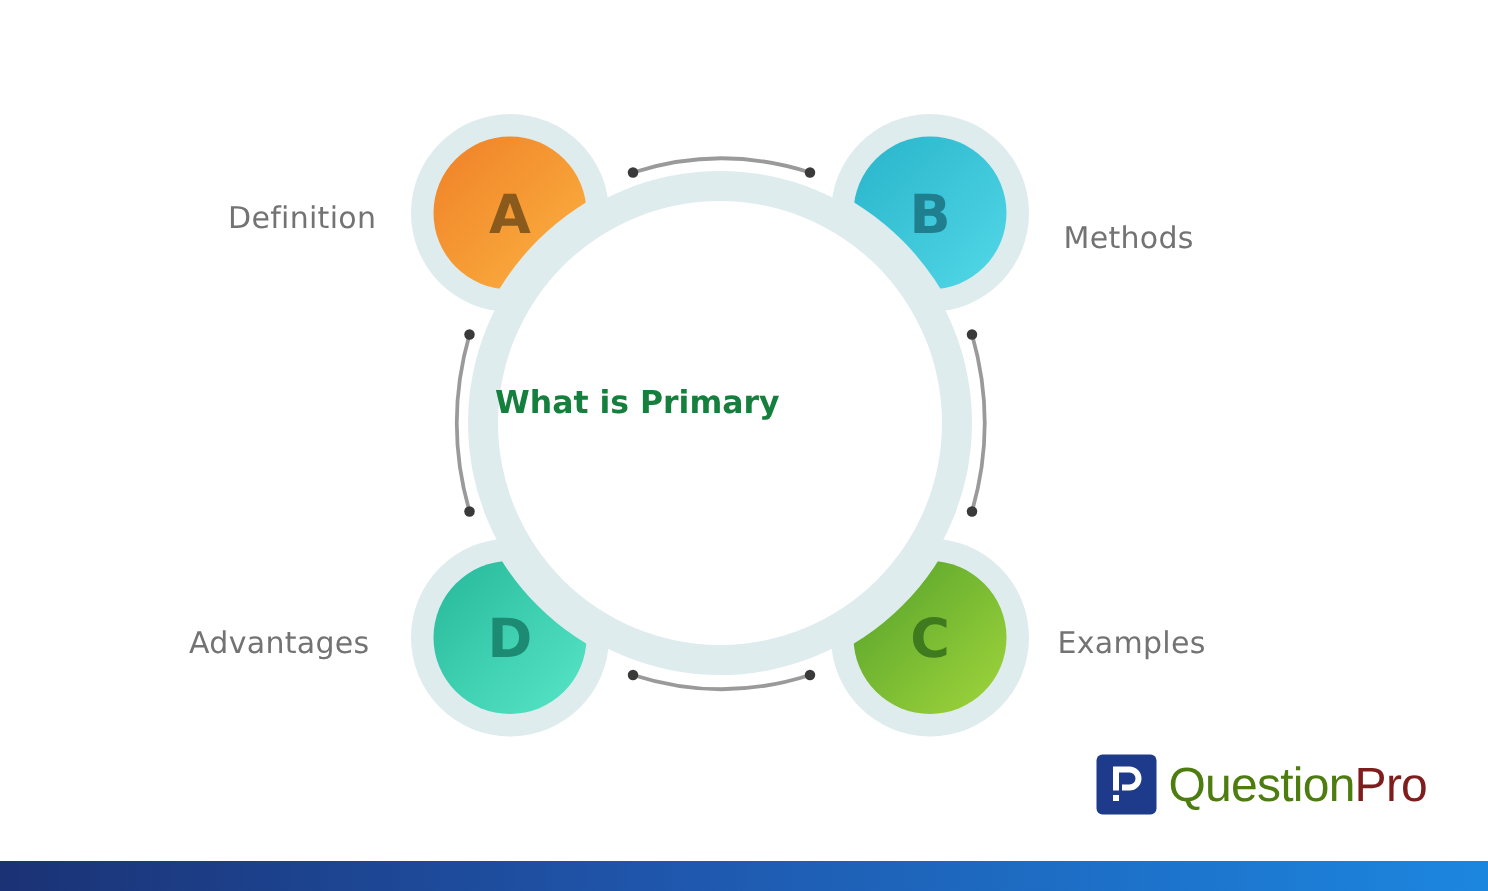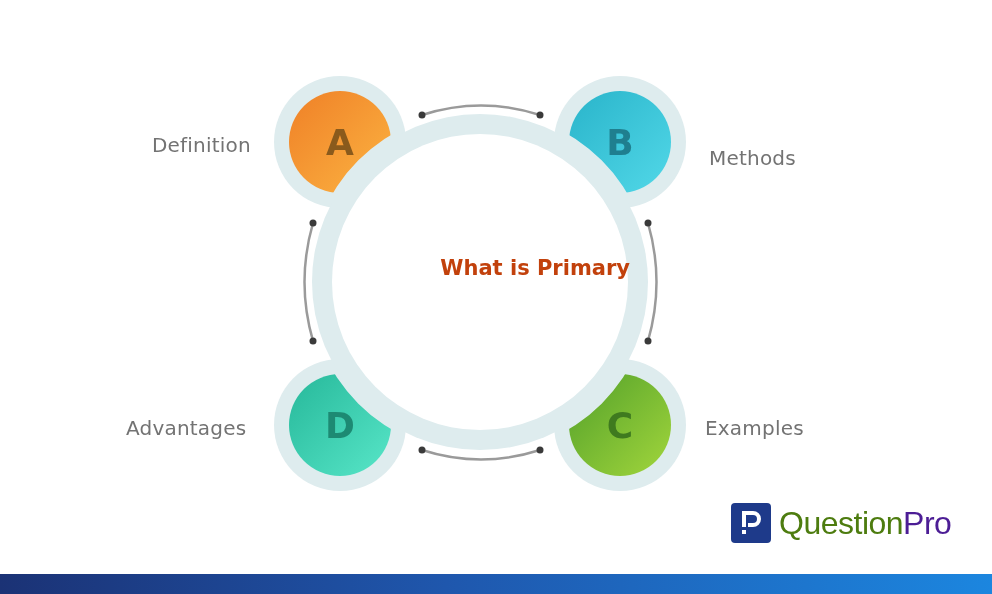--- a/index.html
+++ b/index.html
@@ -1,25 +1,25 @@
 <!DOCTYPE html>
 <html><head>
 <meta charset="utf-8">
 <style>
   html, body { margin: 0; padding: 0; }
   body { width: 992px; height: 594px; background: #ffffff; position: relative; overflow: hidden; font-family: "Liberation Sans", sans-serif; }
   .canvas { position: absolute; left: 0; top: 0; width: 992px; height: 594px; }
   .label { position: absolute; font-family: "DejaVu Sans", sans-serif; font-size: 20px; color: #737373; font-weight: 500; letter-spacing: 0.2px; }
-  .center-text { position: absolute; left: 330px; top: 252px; width: 300px; text-align: right; font-family: "DejaVu Sans", sans-serif; font-weight: bold; font-size: 21px; line-height: 32px; color: #c2410c; }
+  .center-text { position: absolute; left: 330px; top: 252px; width: 300px; text-align: left; font-family: "DejaVu Sans", sans-serif; font-weight: bold; font-size: 21px; line-height: 32px; color: #15803d; }
   .center-text span { display: block; }
   .logo { position: absolute; left: 731px; top: 503px; height: 40px; display: flex; align-items: center; }
   .logo-mark { width: 40px; height: 40px; background: #1e3a8a; border-radius: 4px; position: relative; }
   .logo-text { margin-left: 8px; font-family: "Liberation Sans", sans-serif; font-size: 32px; letter-spacing: -0.5px; }
   .logo-q { color: #4d7c0f; }
-  .logo-p { color: #4c1d95; }
+  .logo-p { color: #7f1d1d; }
   .footer-bar { position: absolute; left: 0; top: 574px; width: 992px; height: 20px; background: linear-gradient(90deg, #1b3275 0%, #1f57ad 45%, #1c86df 100%); }
 </style>
 </head>
 <body>
 
 <svg class="canvas" width="992" height="594" viewBox="0 0 992 594" xmlns="http://www.w3.org/2000/svg">
   <defs>
     <linearGradient id="gA" x1="0" y1="0" x2="1" y2="1">
       <stop offset="0" stop-color="#ef8027"></stop>
       <stop offset="1" stop-color="#fcb442"></stop>

